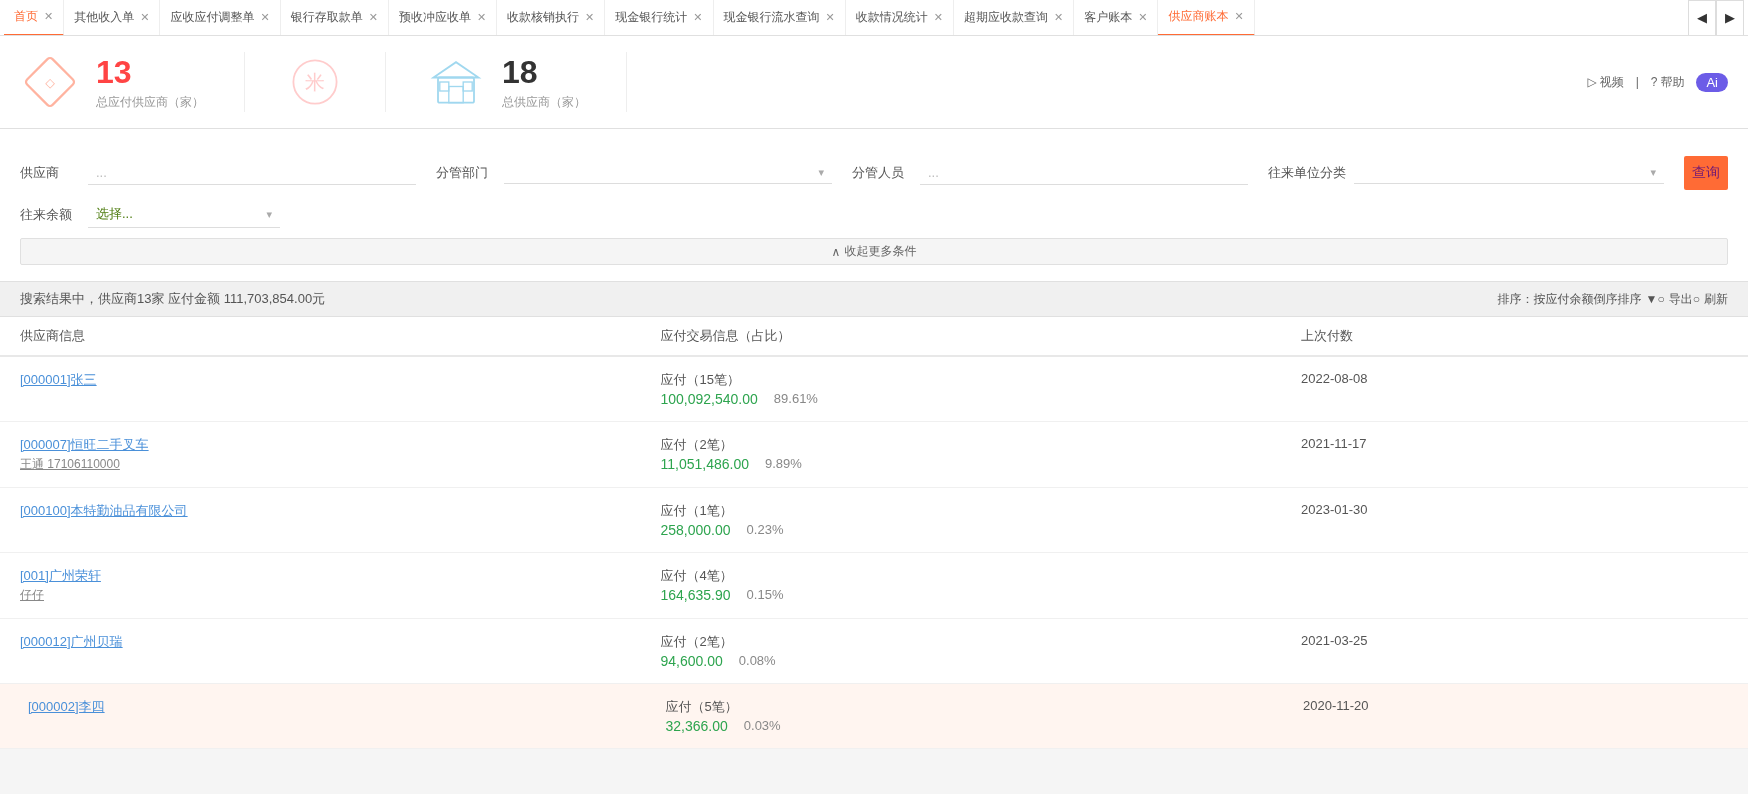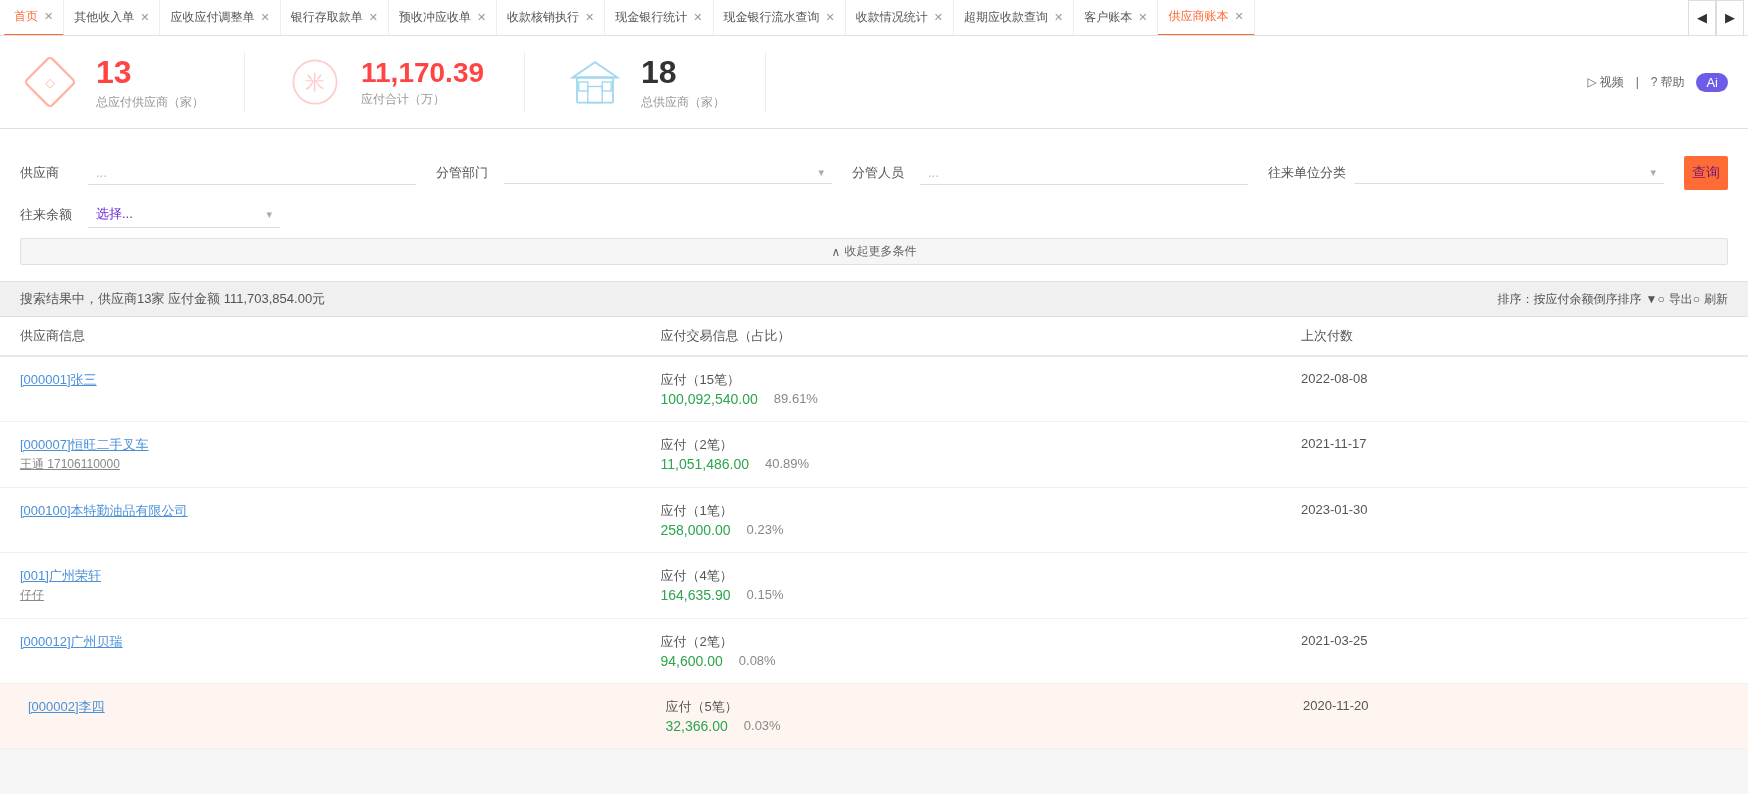--- a/index.html
+++ b/index.html
@@ -131,24 +131,20 @@
     </div>
   </div>
 
   <div class="stat-card">
     <div class="stat-icon">
       <svg viewBox="0 0 60 60" xmlns="http://www.w3.org/2000/svg">
         <circle cx="30" cy="30" r="24" fill="none" stroke="#ffcccc" stroke-width="2"></circle>
         <text x="30" y="38" text-anchor="middle" font-size="22" fill="#ffcccc">米</text>
       </svg>
     </div>
-    <div class="stat-info">
-      <span class="stat-number" style="font-size:28px;">11,170.39</span>
-      <span class="stat-label">应付合计（万）</span>
-    </div>
   </div>
 
   <div class="stat-card">
     <div class="stat-icon">
       <svg viewBox="0 0 60 60" xmlns="http://www.w3.org/2000/svg">
         <rect x="10" y="25" width="40" height="28" rx="2" fill="none" stroke="#a0d8ef" stroke-width="2"></rect>
         <polygon points="5,25 30,8 55,25" fill="none" stroke="#a0d8ef" stroke-width="2"></polygon>
         <rect x="22" y="35" width="16" height="18" fill="none" stroke="#a0d8ef" stroke-width="1.5"></rect>
         <rect x="12" y="30" width="10" height="10" fill="none" stroke="#a0d8ef" stroke-width="1.5"></rect>
         <rect x="38" y="30" width="10" height="10" fill="none" stroke="#a0d8ef" stroke-width="1.5"></rect>
@@ -197,21 +193,21 @@
         <span class="filter-select-text"></span>
         <span class="filter-select-arrow">▾</span>
       </div>
     </div>
     <button class="query-btn">查询</button>
   </div>
   <div class="filter-row">
     <div class="filter-item" style="max-width: 260px;">
       <span class="filter-label">往来余额</span>
       <div class="filter-select">
-        <span class="filter-select-text" style="color:#6d28d9;">选择...</span>
+        <span class="filter-select-text" style="color:#4d7c0f;">选择...</span>
         <span class="filter-select-arrow">▾</span>
       </div>
     </div>
   </div>
   <div style="text-align:center; margin-bottom: 4px;">
     <div class="collapse-btn">
       <span>∧</span>
       <span>收起更多条件</span>
     </div>
   </div>
@@ -259,21 +255,21 @@
 
   <div class="table-row">
     <div>
       <div class="supplier-link">[000007]恒旺二手叉车</div>
       <div class="supplier-sub">王通  17106110000</div>
     </div>
     <div>
       <div class="tx-label">应付（2笔）</div>
       <div class="tx-row">
         <span class="tx-amount">11,051,486.00</span>
-        <span class="tx-percent">40.89%</span>
+        <span class="tx-percent">9.89%</span>
       </div>
     </div>
     <div class="last-pay">2021-11-17</div>
   </div>
 
   <div class="table-row">
     <div>
       <div class="supplier-link">[000100]本特勤油品有限公司</div>
     </div>
     <div>

